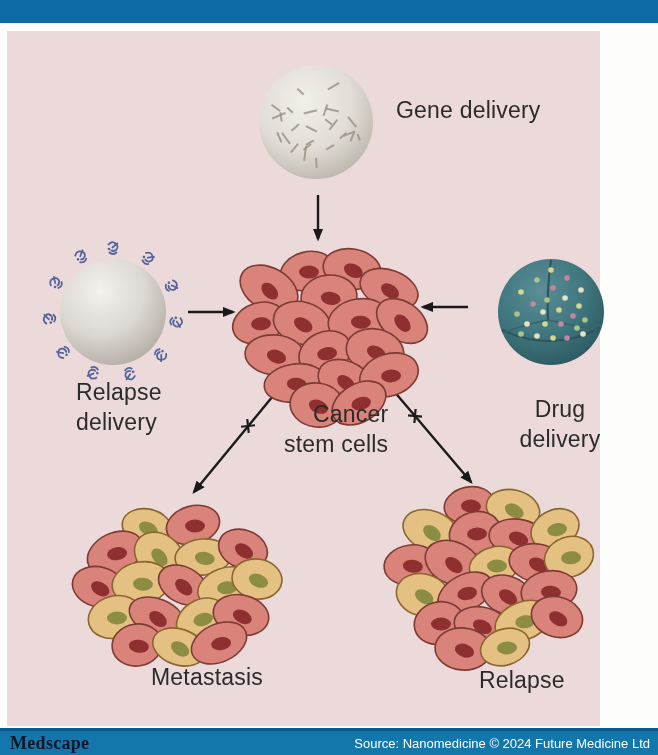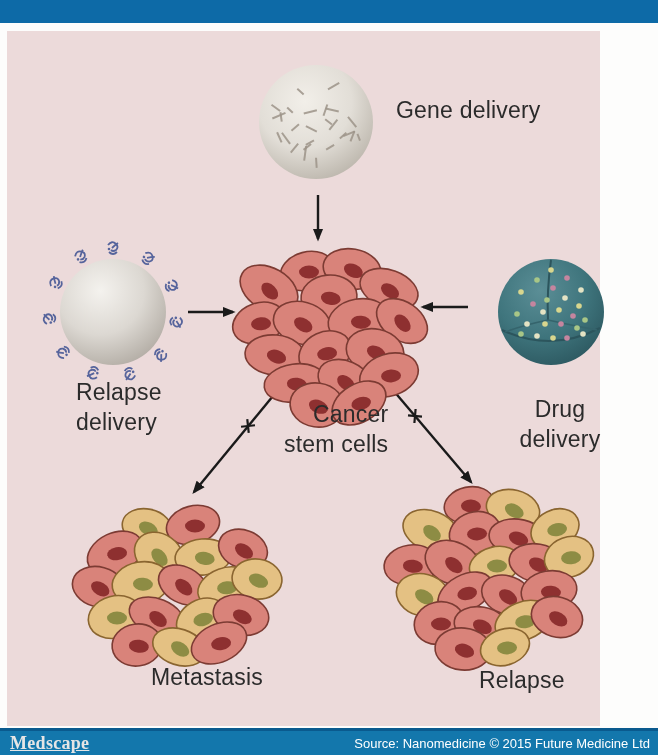--- a/index.html
+++ b/index.html
@@ -23,21 +23,21 @@
   }
   .label.center{text-align:center;}
   .footer{
     position:absolute;left:0;bottom:0;width:658px;height:24px;
     background:var(--footer-bar,#1377ac);border-top:3px solid #0a5a8e;
     display:flex;align-items:center;justify-content:space-between;
     box-sizing:content-box;
   }
   .brand{
     font-family:"Liberation Serif",serif;font-weight:600;
-    color:#e5e5e5;font-size:18px;padding-left:10px;letter-spacing:0.3px;text-decoration:underline;
+    color:#0f172a;font-size:18px;padding-left:10px;letter-spacing:0.3px;
   }
   .source{
     color:#ffffff;font-size:13px;padding-right:8px;
   }
 </style>
 </head>
 <body>
 
 <div class="page">
 
@@ -458,15 +458,15 @@
     <div class="label" style="left:277px;top:368px;text-align:right;">Cancer
 stem cells</div>
     <div class="label center" style="left:498px;top:347px;width:110px;margin-top:16px;">Drug
 delivery</div>
     <div class="label" style="left:108px;top:631px;margin-left:36px;">Metastasis</div>
     <div class="label" style="left:452px;top:634px;margin-left:20px;">Relapse</div>
   </div>
 
   <div class="footer">
     <span class="brand">Medscape</span>
-    <span class="source">Source: Nanomedicine © 2015 Future Medicine Ltd</span>
+    <span class="source">Source: Nanomedicine © 2024 Future Medicine Ltd</span>
   </div>
 </div>
 
 </body></html>

